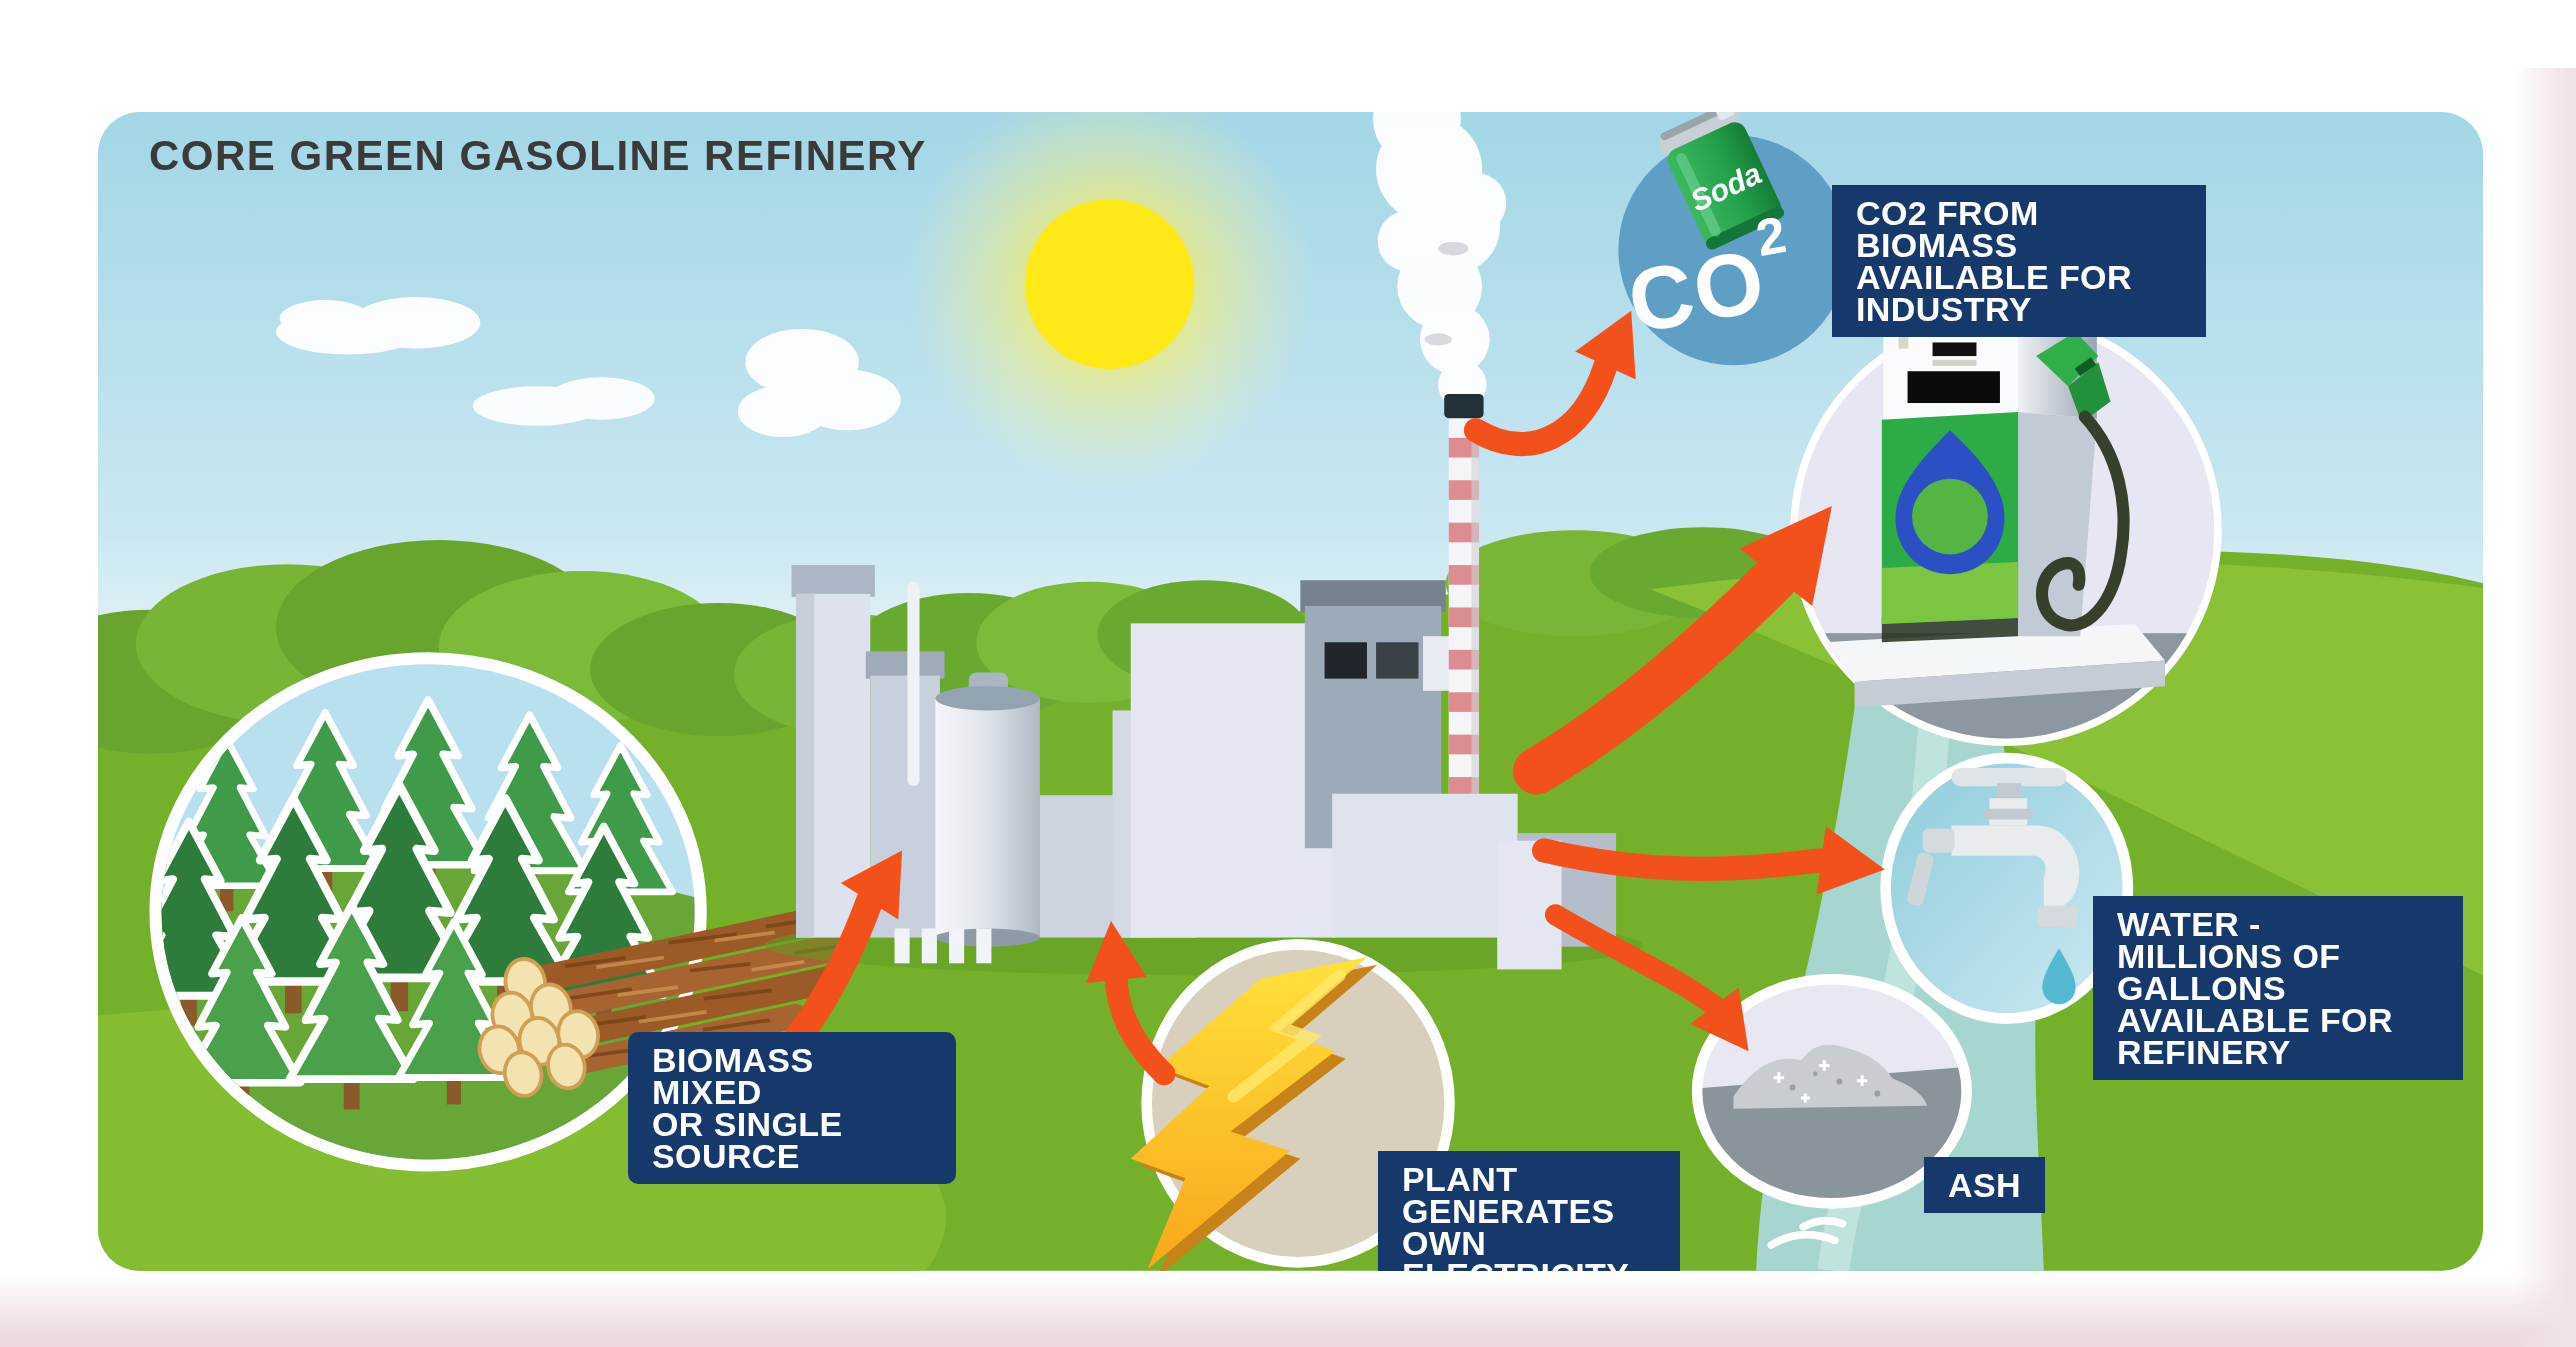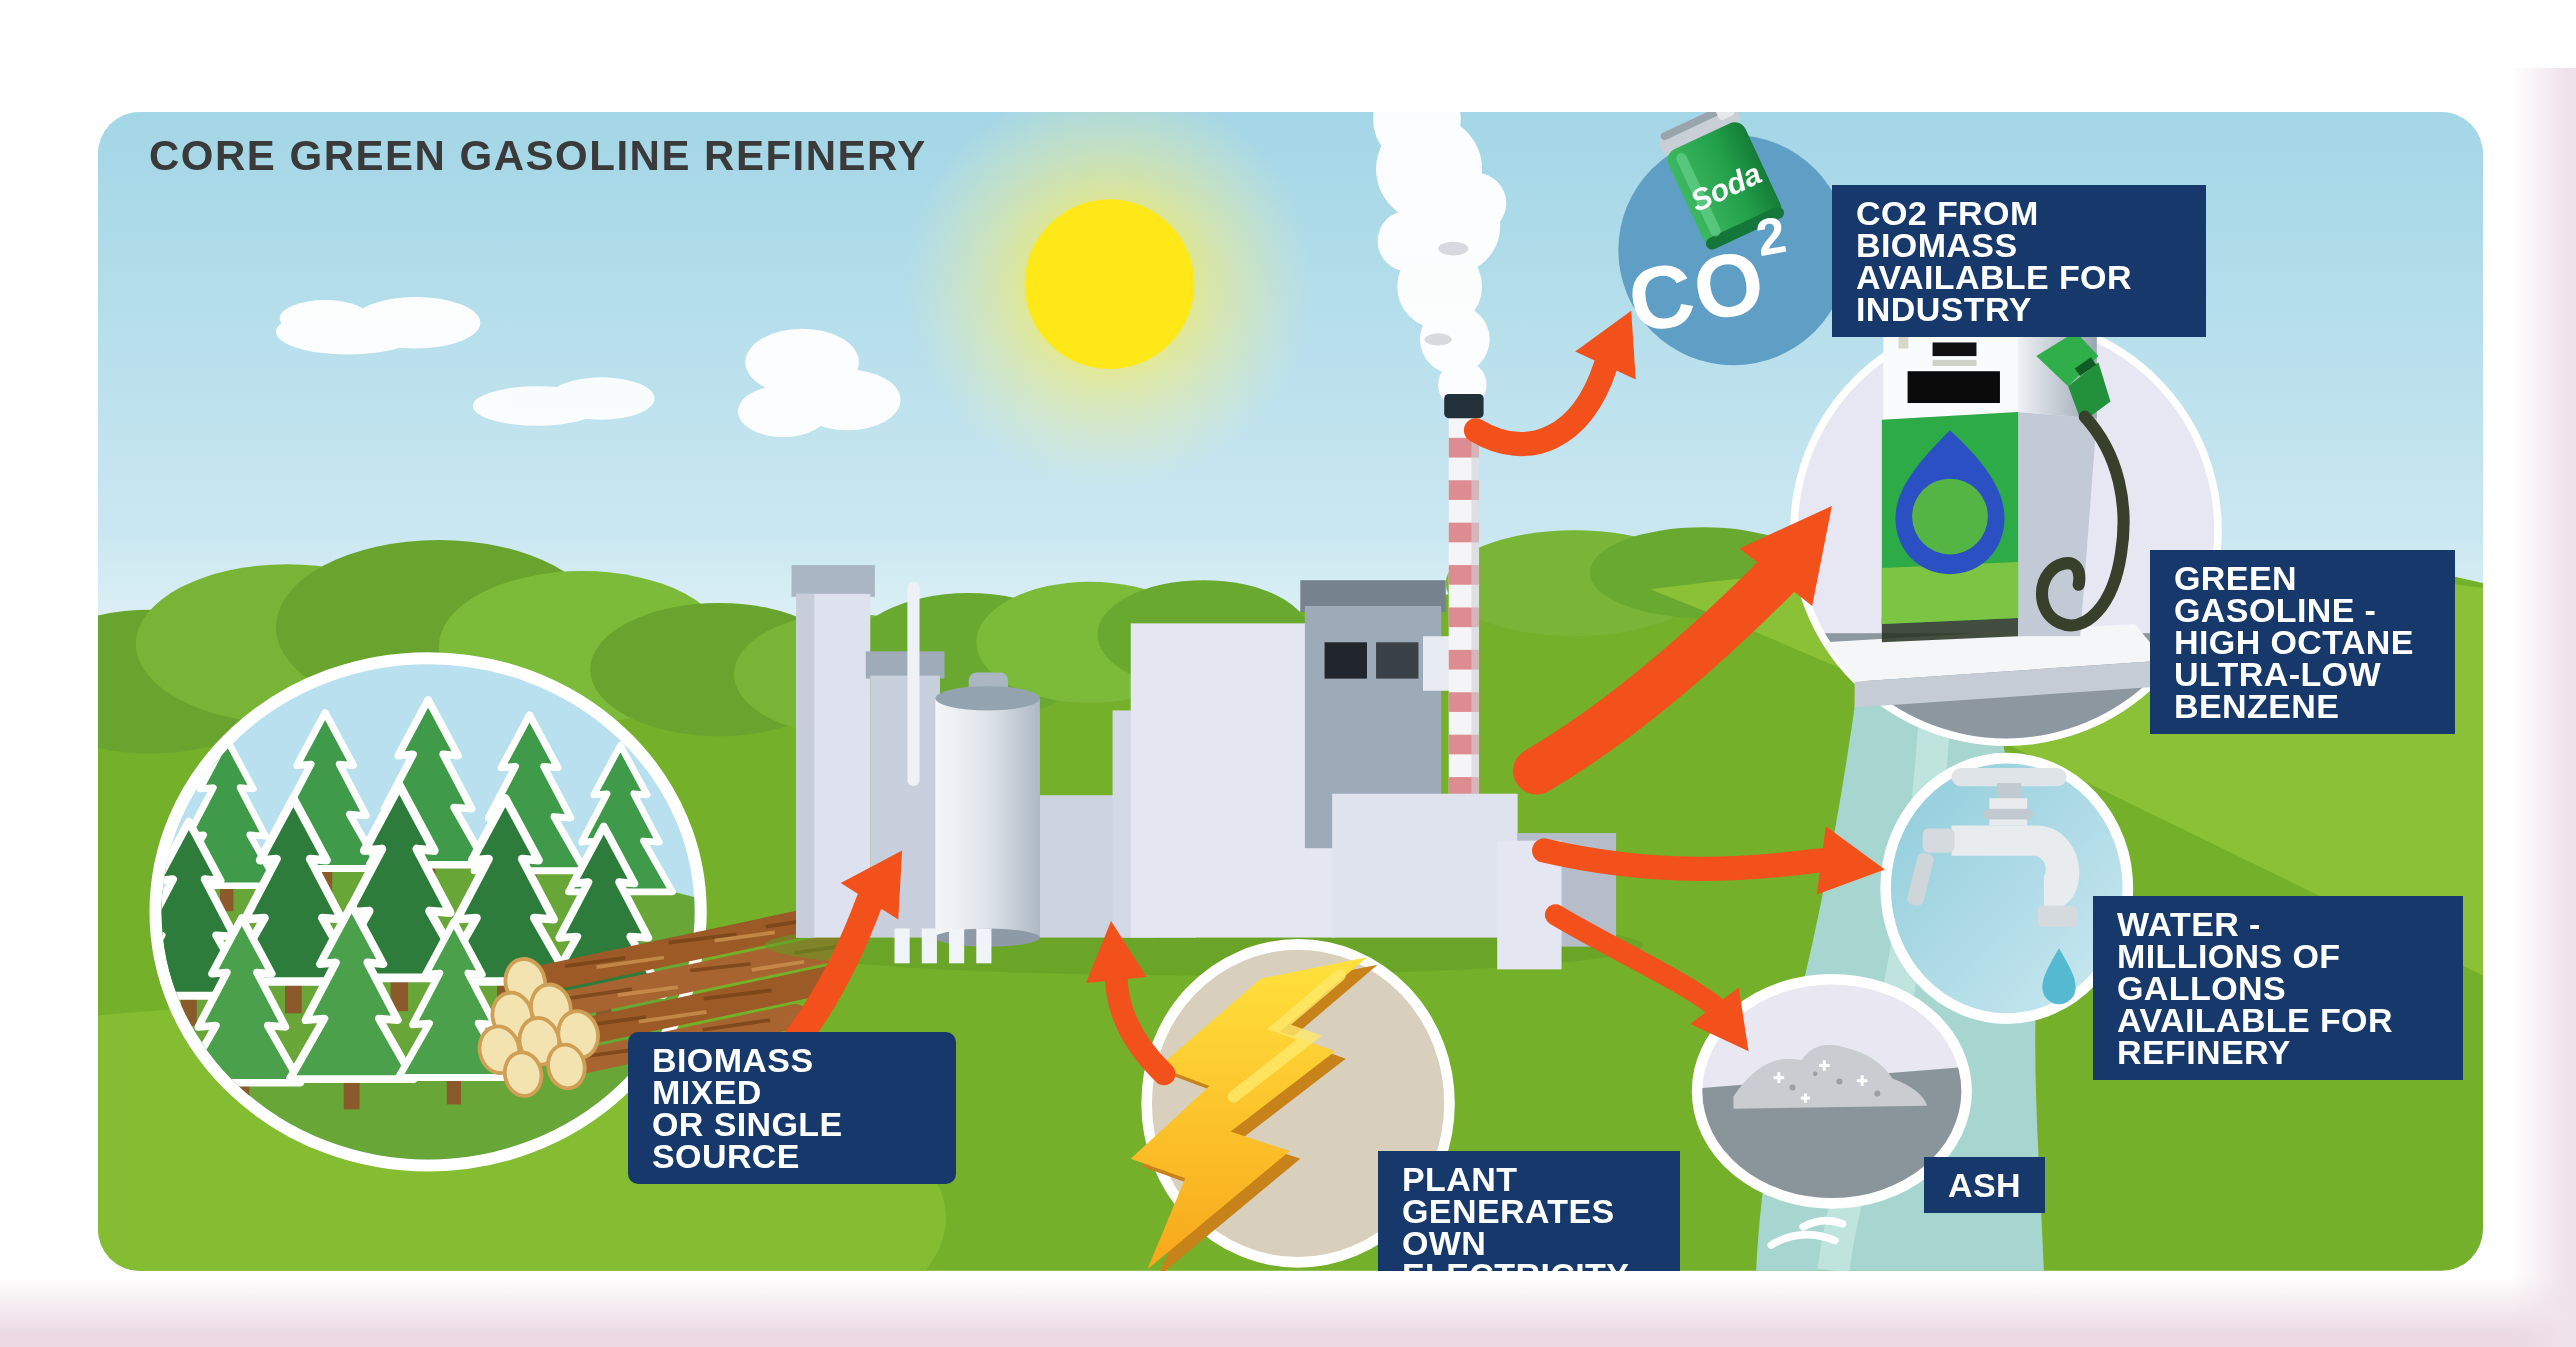--- a/index.html
+++ b/index.html
@@ -374,23 +374,20 @@
 
     <div class="title">CORE GREEN GASOLINE REFINERY</div>
 
     <div class="co2-text">
       <span>CO</span><sup>2</sup>
     </div>
 
     <div class="callout" style="left:1734px;top:73px;width:326px;">CO2 FROM BIOMASS
 AVAILABLE FOR INDUSTRY</div>
 
-    <div class="callout" style="left:2052px;top:438px;width:257px;">GREEN GASOLINE -
-HIGH OCTANE
-ULTRA-LOW BENZENE</div>
 
     <div class="callout" style="left:1995px;top:784px;width:322px;">WATER -
 MILLIONS OF GALLONS
 AVAILABLE FOR REFINERY</div>
 
     <div class="callout" style="left:1826px;top:1045px;">ASH</div>
 
     <div class="callout" style="left:1280px;top:1039px;width:254px;">PLANT GENERATES
 OWN ELECTRICITY</div>
 

